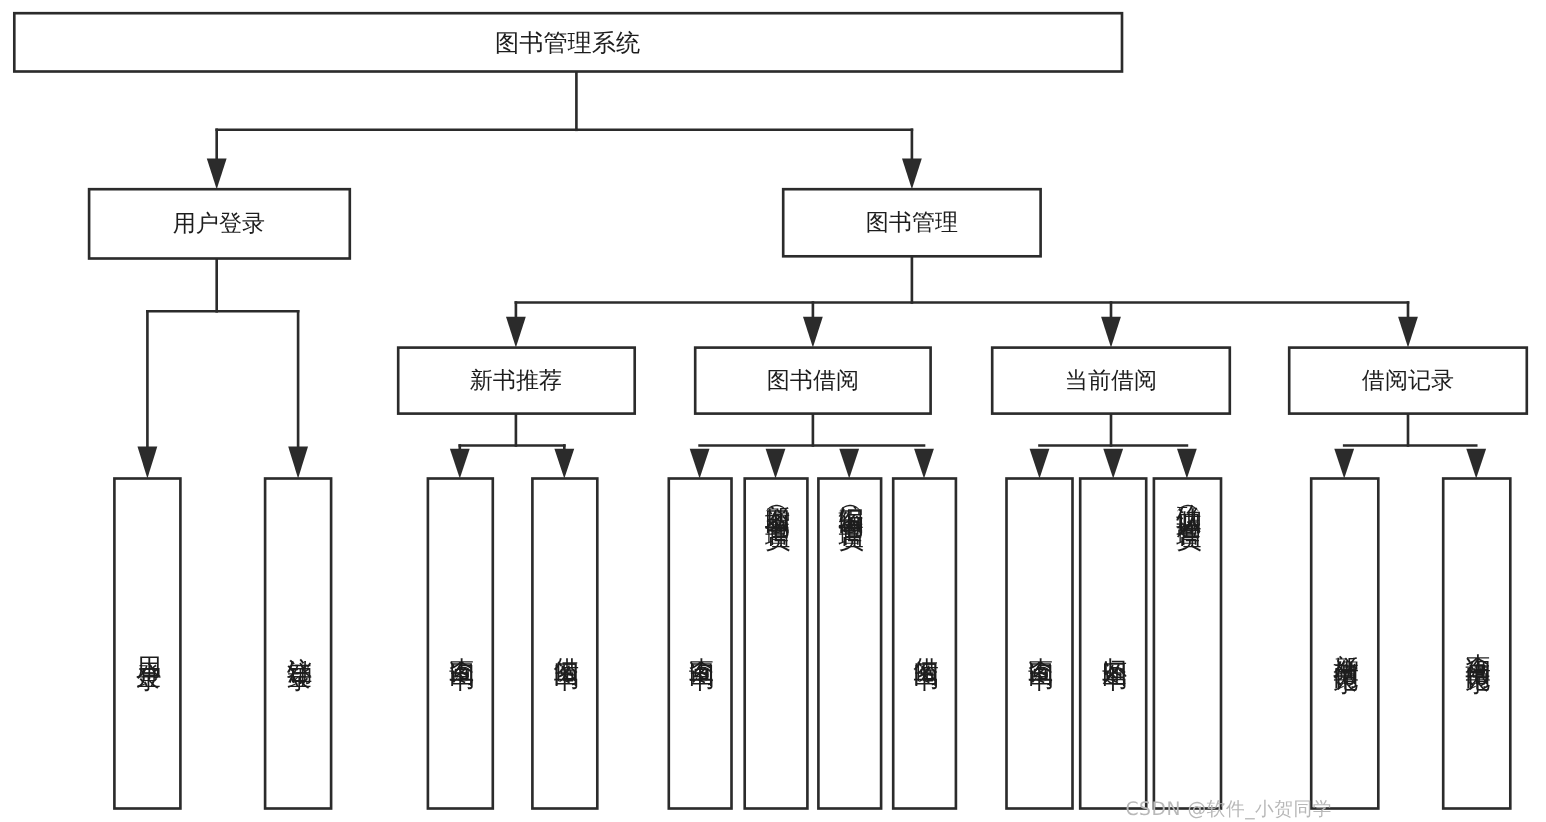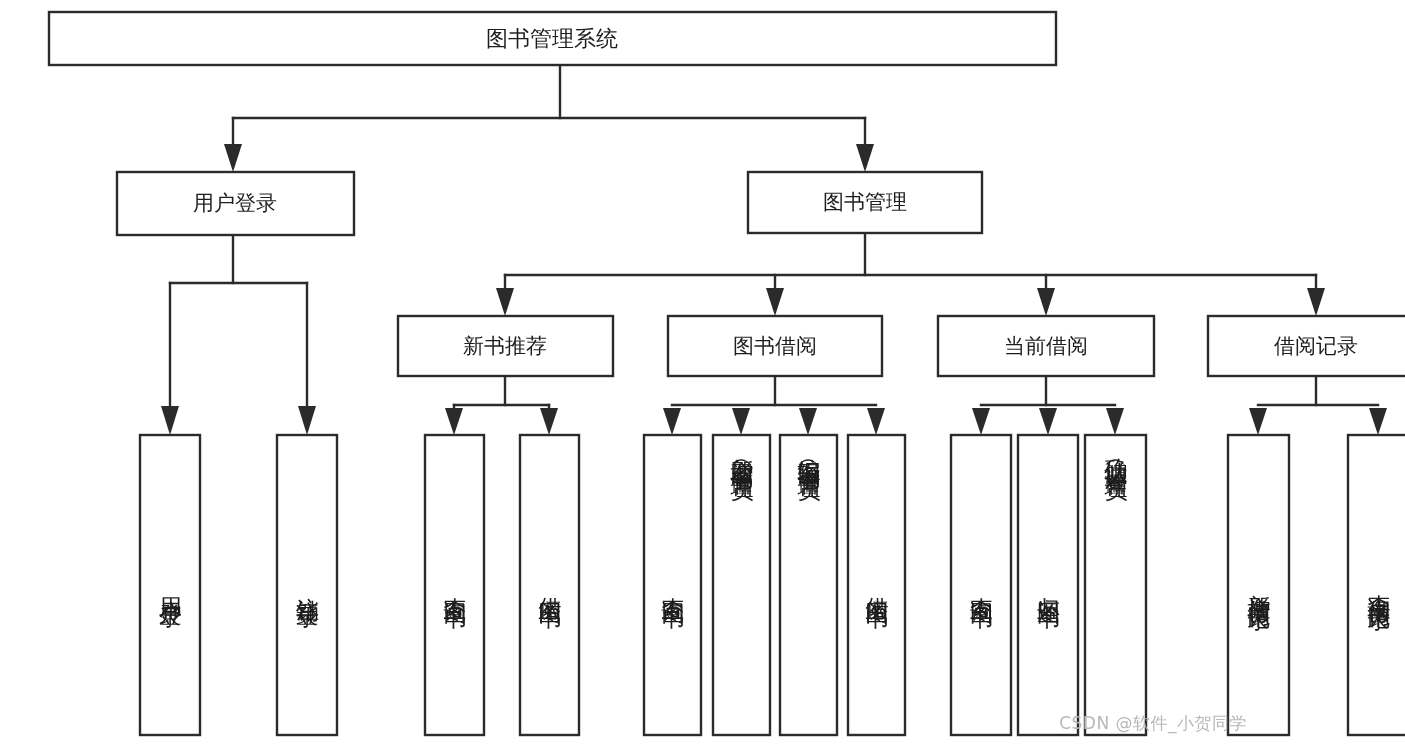--- a/index.html
+++ b/index.html
@@ -11,21 +11,20 @@
     width: 1405px;
     height: 747px;
     font-family: "DejaVu Sans", "Liberation Sans", sans-serif;
     overflow: hidden;
   }
   #diagram-root {
     position: relative;
     width: 1219px;
     height: 747px;
     background: #ffffff;
-    margin-left: 36px;
   }
   svg#flow {
     position: absolute;
     left: 0;
     top: 0;
     width: 1405px;
     height: 747px;
   }
   .box-rect {
     fill: #ffffff;
@@ -65,21 +64,21 @@
     font-family: "DejaVu Sans", "Liberation Sans", sans-serif;
     font-size: 23px;
     line-height: 1.12;
     letter-spacing: 3px;
     color: #1d1d1d;
     white-space: nowrap;
   }
   .watermark {
     position: absolute;
     right: 8px;
-    bottom: 12px;
+    bottom: 0;
     font-family: "DejaVu Sans", "Liberation Sans", sans-serif;
     font-size: 17px;
     color: #b8b8b8;
     letter-spacing: 0.5px;
     white-space: nowrap;
   }
 </style>
 </head>
 <body>
 

